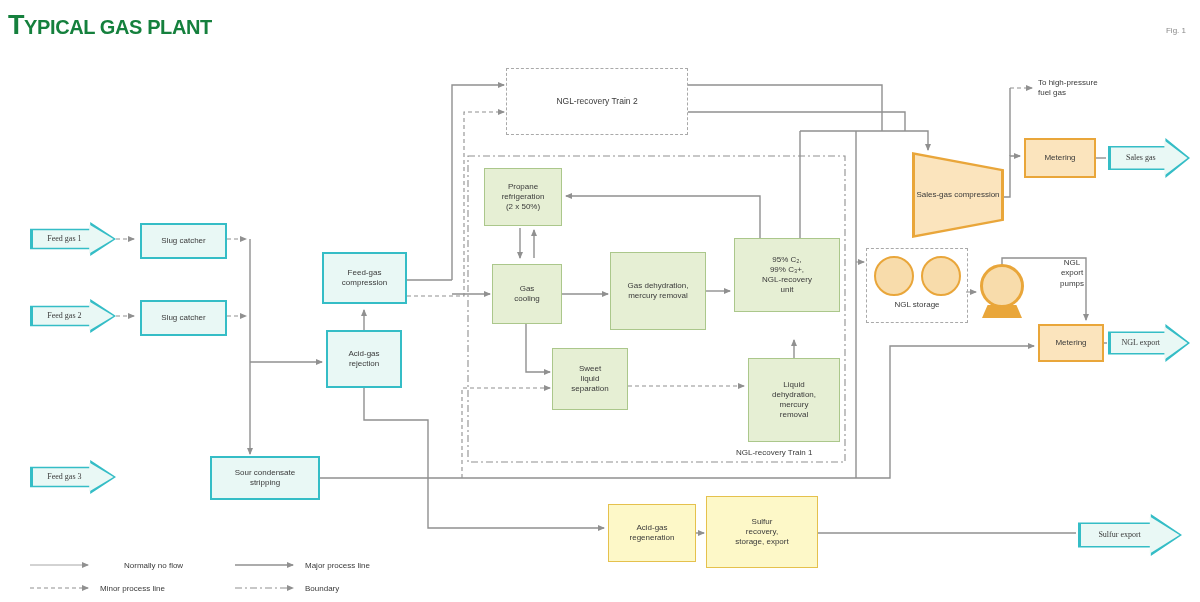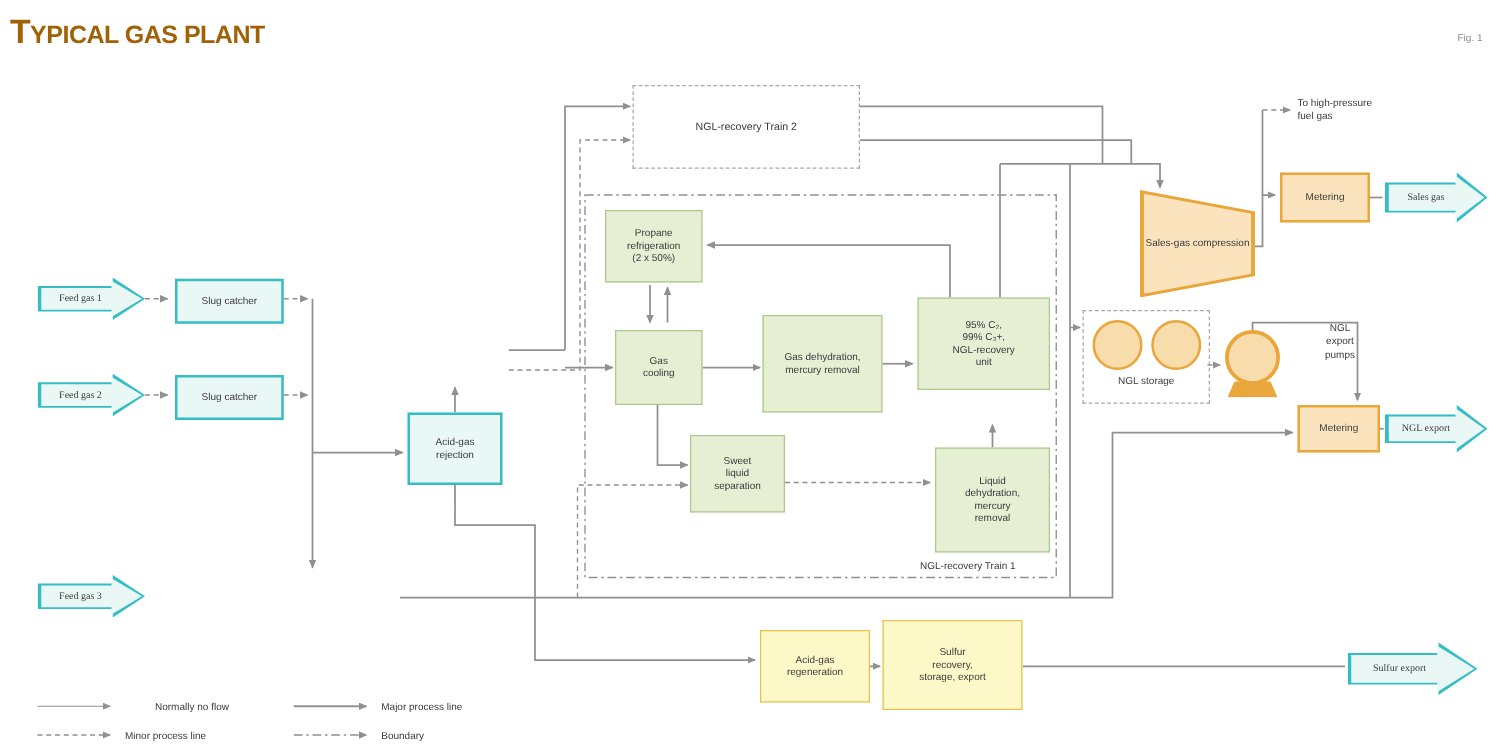--- a/index.html
+++ b/index.html
@@ -10,21 +10,21 @@
        text-align:center;font-size:8px;line-height:1.25;padding:16px;box-sizing:border-box;z-index:2;}
   .teal{background:#e9f8f5;border:2px solid #35bdc6;}
   .green{background:#e6efd4;border:1px solid #abc78b;}
   .orange{background:#fbe4bd;border:2px solid #e9a63a;}
   .yellow{background:#fdf8c8;border:1.5px solid #e5c14d;}
   .plain{background:#ffffff;border:1.5px dashed #a9a9a9;}
   .dashedbox{position:absolute;border:1.5px dashed #a9a9a9;box-sizing:border-box;z-index:1;}
   .freetext{position:absolute;font-size:8px;line-height:1.3;z-index:2;}
   .pre{white-space:pre-line;}
   .title{position:absolute;left:8px;top:10px;font-size:20px;font-weight:700;letter-spacing:-0.4px;
-         color:#a16207;text-transform:uppercase;z-index:2;}
+         color:#15803d;text-transform:uppercase;z-index:2;}
   .title::first-letter{font-size:27px;}
   .fig{position:absolute;right:14px;top:26px;font-size:8px;color:#8a8a8a;z-index:2;}
   
   .flowtag{position:absolute;z-index:2;font-family:Liberation Serif, serif;}
   .flowtag .outer{position:absolute;inset:0;background:#35bdc6;
       clip-path:polygon(0 20%,70% 20%,70% 0,100% 50%,70% 100%,70% 80%,0 80%);}
   .flowtag .inner{position:absolute;inset:2.5px;background:#e9f8f5;
       clip-path:polygon(0 20%,70% 20%,70% 0,100% 50%,70% 100%,70% 80%,0 80%);}
   .flowtag .lbl{position:absolute;left:4%;top:0;width:72%;height:100%;display:flex;
       align-items:center;justify-content:center;font-size:8px;text-align:center;line-height:1.1;}
@@ -120,21 +120,23 @@
     <div class="lbl">Feed gas 2</div>
   </div>
   <div class="flowtag" style="left:30px;top:460px;width:86px;height:34px;">
     <div class="outer"></div>
     <div class="inner"></div>
     <div class="lbl">Feed gas 3</div>
   </div>
 
   <div class="box teal" style="left:140px;top:223px;width:87px;height:32px;">Slug catcher</div>
   <div class="box teal" style="left:140px;top:300px;width:87px;height:32px;">Slug catcher</div>
+  <div class="box teal" style="left:322px;top:252px;width:85px;height:52px;">Feed-gas compression</div>
   <div class="box teal" style="left:326px;top:330px;width:76px;height:58px;">Acid-gas rejection</div>
+  <div class="box teal" style="left:210px;top:456px;width:110px;height:44px;">Sour condensate stripping</div>
 
   <div class="box plain" style="left:506px;top:68px;width:182px;height:67px;font-size:8.5px;">NGL-recovery Train 2</div>
 
   <div class="box green pre" style="left:484px;top:168px;width:78px;height:58px;">Propane
 refrigeration
 (2 x 50%)</div>
   <div class="box green" style="left:492px;top:264px;width:70px;height:60px;">Gas cooling</div>
   <div class="box green" style="left:610px;top:252px;width:96px;height:78px;">Gas dehydration, mercury removal</div>
   <div class="box green pre" style="left:734px;top:238px;width:106px;height:74px;">95% C₂,
 99% C₃+,

